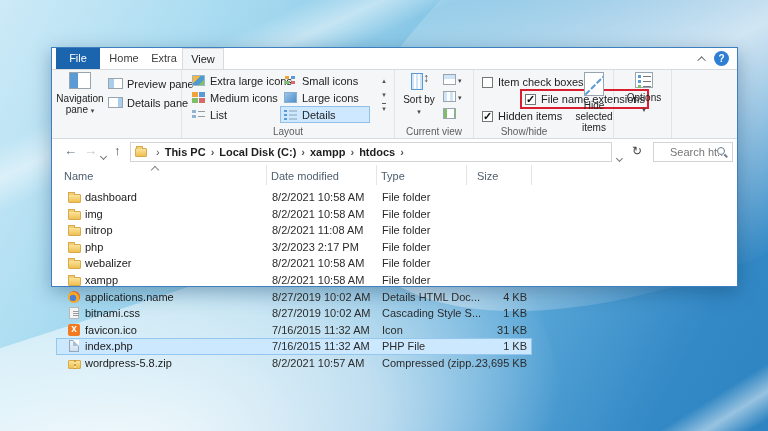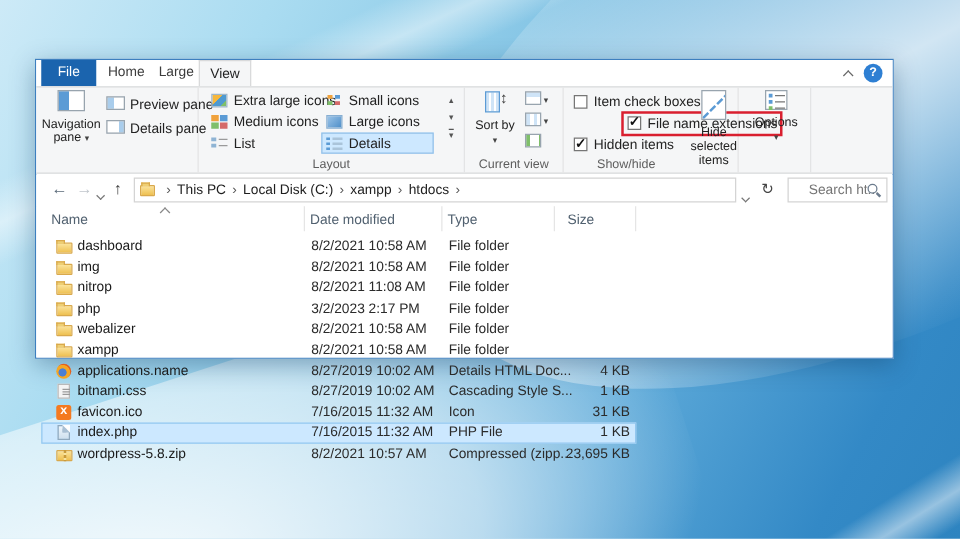--- a/index.html
+++ b/index.html
@@ -11,21 +11,21 @@
   .wave1 { position:absolute; left:300px; top:-180px; width:900px; height:420px; transform:rotate(-28deg);
     background:linear-gradient(rgba(255,255,255,0) 0%, rgba(255,255,255,.75) 50%, rgba(255,255,255,0) 100%); border-radius:50%; }
   .wave2 { position:absolute; left:-220px; top:300px; width:800px; height:400px; transform:rotate(-18deg);
     background:radial-gradient(ellipse at 40% 40%, rgba(255,255,255,.95) 0%, rgba(255,255,255,.55) 45%, rgba(255,255,255,0) 72%); }
   .wave3 { position:absolute; left:420px; top:240px; width:700px; height:300px; transform:rotate(-32deg);
     background:linear-gradient(rgba(255,255,255,0) 42%, rgba(255,255,255,.5) 50%, rgba(255,255,255,0) 58%); }
   .wave4 { position:absolute; left:-80px; top:-60px; width:600px; height:260px; transform:rotate(-25deg);
     background:linear-gradient(rgba(255,255,255,0) 40%, rgba(255,255,255,.45) 52%, rgba(255,255,255,0) 64%); }
 
   
-  .window { position:absolute; left:28px; top:47px; width:687px; height:240px; background:#fff;
+  .window { position:absolute; left:51px; top:47px; width:687px; height:240px; background:#fff;
     border:1px solid #3d7fbf; box-shadow:0 5px 18px rgba(10,50,90,.35); }
 
   
   .tabrow { position:absolute; left:0; top:0; width:100%; height:21px; background:#fff; }
   .tab { position:absolute; top:0; height:21px; font-size:11px; line-height:21px; text-align:center; color:#3c3c3c; cursor:default; }
   .tab-file { left:4px; width:44px; background:#1b64ae; color:#fff; }
   .tab-home { left:52px; width:40px; }
   .tab-share{ left:92px; width:40px; }
   .tab-view { left:130px; width:42px; background:#f5f6f7; border:1px solid #d9dadb; border-bottom:none; color:#1e1e1e; }
   .tab-tools{ position:absolute; right:8px; top:3px; display:flex; gap:8px; align-items:center; }
@@ -163,21 +163,21 @@
   <div class="wave1"></div>
   <div class="wave3"></div>
   <div class="wave2"></div>
 </div>
 
 <div class="window">
 
   <div class="tabrow">
     <div class="tab tab-file">File</div>
     <div class="tab tab-home">Home</div>
-    <div class="tab tab-share">Large</div>
+    <div class="tab tab-share">Extra</div>
     <div class="tab tab-view">View</div>
     <div class="tab-tools">
       <span class="chev-up"></span>
       <span class="help">?</span>
     </div>
   </div>
 
   <div class="ribbon">
 
     <div class="rgroup g-panes">
@@ -262,21 +262,21 @@
   </div>
 
   <div class="addressrow">
     <span class="navarrow a-back">←</span>
     <span class="navarrow a-fwd">→</span>
     <span class="navarrow a-chev"><span class="chev-dn"></span></span>
     <span class="navarrow a-up">↑</span>
     <div class="breadcrumb-box">
       <span class="bc-folder"></span>
       <span class="crumbsep">›</span>
-      <span id="crumbs" style="display:flex;align-items:center;">
+      <span id="crumbs" style="display:flex;align-items:center;font-weight:bold;">
           <span class="crumb">This PC</span>
           <span class="crumbsep">›</span>
           <span class="crumb">Local Disk (C:)</span>
           <span class="crumbsep">›</span>
           <span class="crumb">xampp</span>
           <span class="crumbsep">›</span>
           <span class="crumb">htdocs</span>
           <span class="crumbsep">›</span>
         </span>
     </div>

